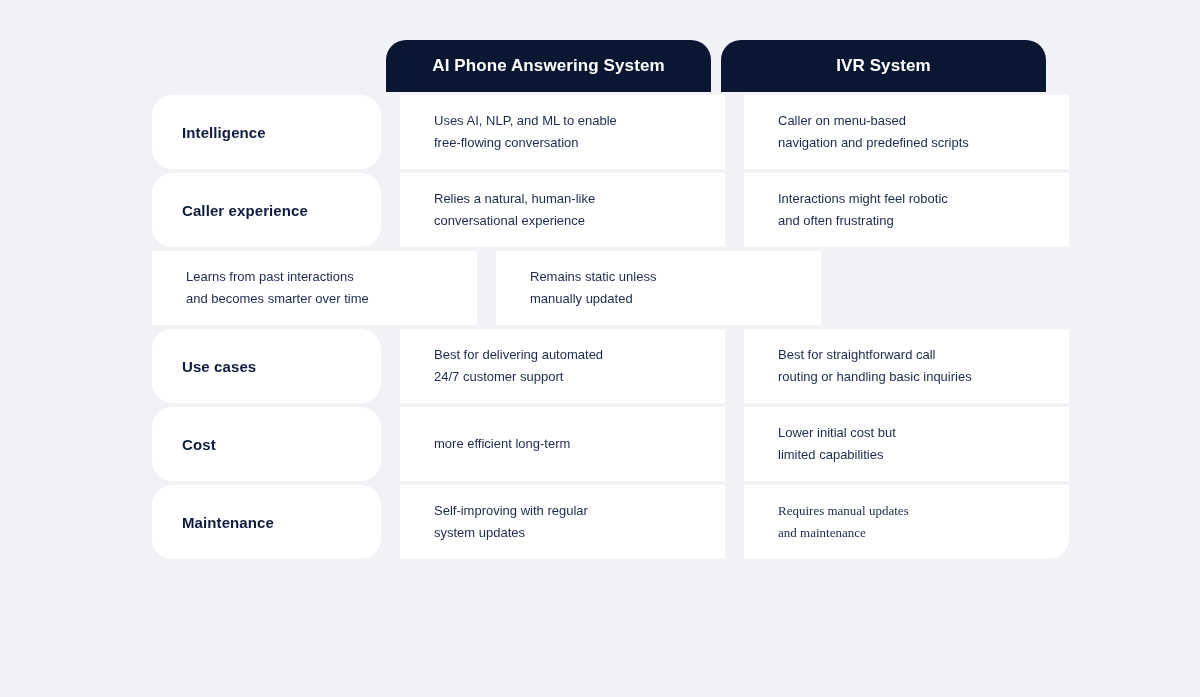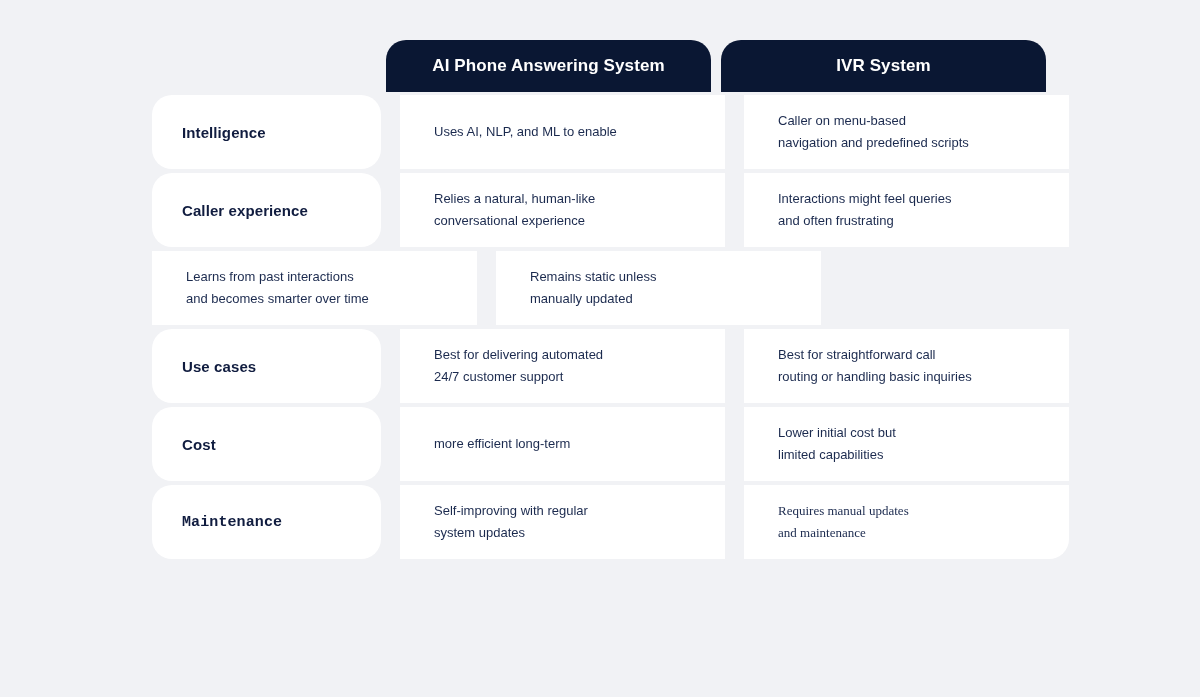--- a/index.html
+++ b/index.html
@@ -77,21 +77,21 @@
   .cell-value {
     flex: 0 0 325px;
     padding-left: 34px;
     padding-right: 14px;
     font-size: 13px;
     line-height: 22px;
     color: #1b2a4e;
   }
 
   .row:first-child .cell-label { border-top-left-radius: 20px; }
-  .row:last-child  .cell-label { border-bottom-left-radius: 20px; font-family: Liberation Mono, monospace; }
+  .row:last-child  .cell-label { border-bottom-left-radius: 20px; }
   .row:last-child  .cell-value:last-child { border-bottom-right-radius: 20px; font-family: Liberation Serif, serif; }
 
   .line { display: block; white-space: nowrap; }
 </style>
 </head>
 <body>
 
 <div class="table-wrap">
 
   <div class="header-row">
@@ -103,41 +103,42 @@
     </div>
   </div>
 
   <div class="body-rows">
 
     <div class="row">
       <div class="cell cell-label">Intelligence</div>
       <div class="cell cell-value">
         <div>
           <span class="line">Uses AI, NLP, and ML to enable</span>
+          <span class="line">free-flowing conversation</span>
         </div>
       </div>
       <div class="cell cell-value">
         <div>
           <span class="line">Caller on menu-based</span>
           <span class="line">navigation and predefined scripts</span>
         </div>
       </div>
     </div>
 
     <div class="row">
       <div class="cell cell-label">Caller experience</div>
       <div class="cell cell-value">
         <div>
           <span class="line">Relies a natural, human-like</span>
           <span class="line">conversational experience</span>
         </div>
       </div>
       <div class="cell cell-value">
         <div>
-          <span class="line">Interactions might feel queries</span>
+          <span class="line">Interactions might feel robotic</span>
           <span class="line">and often frustrating</span>
         </div>
       </div>
     </div>
 
 
     <div class="row">
       <div class="cell cell-value">
         <div>
           <span class="line">Learns from past interactions</span>

